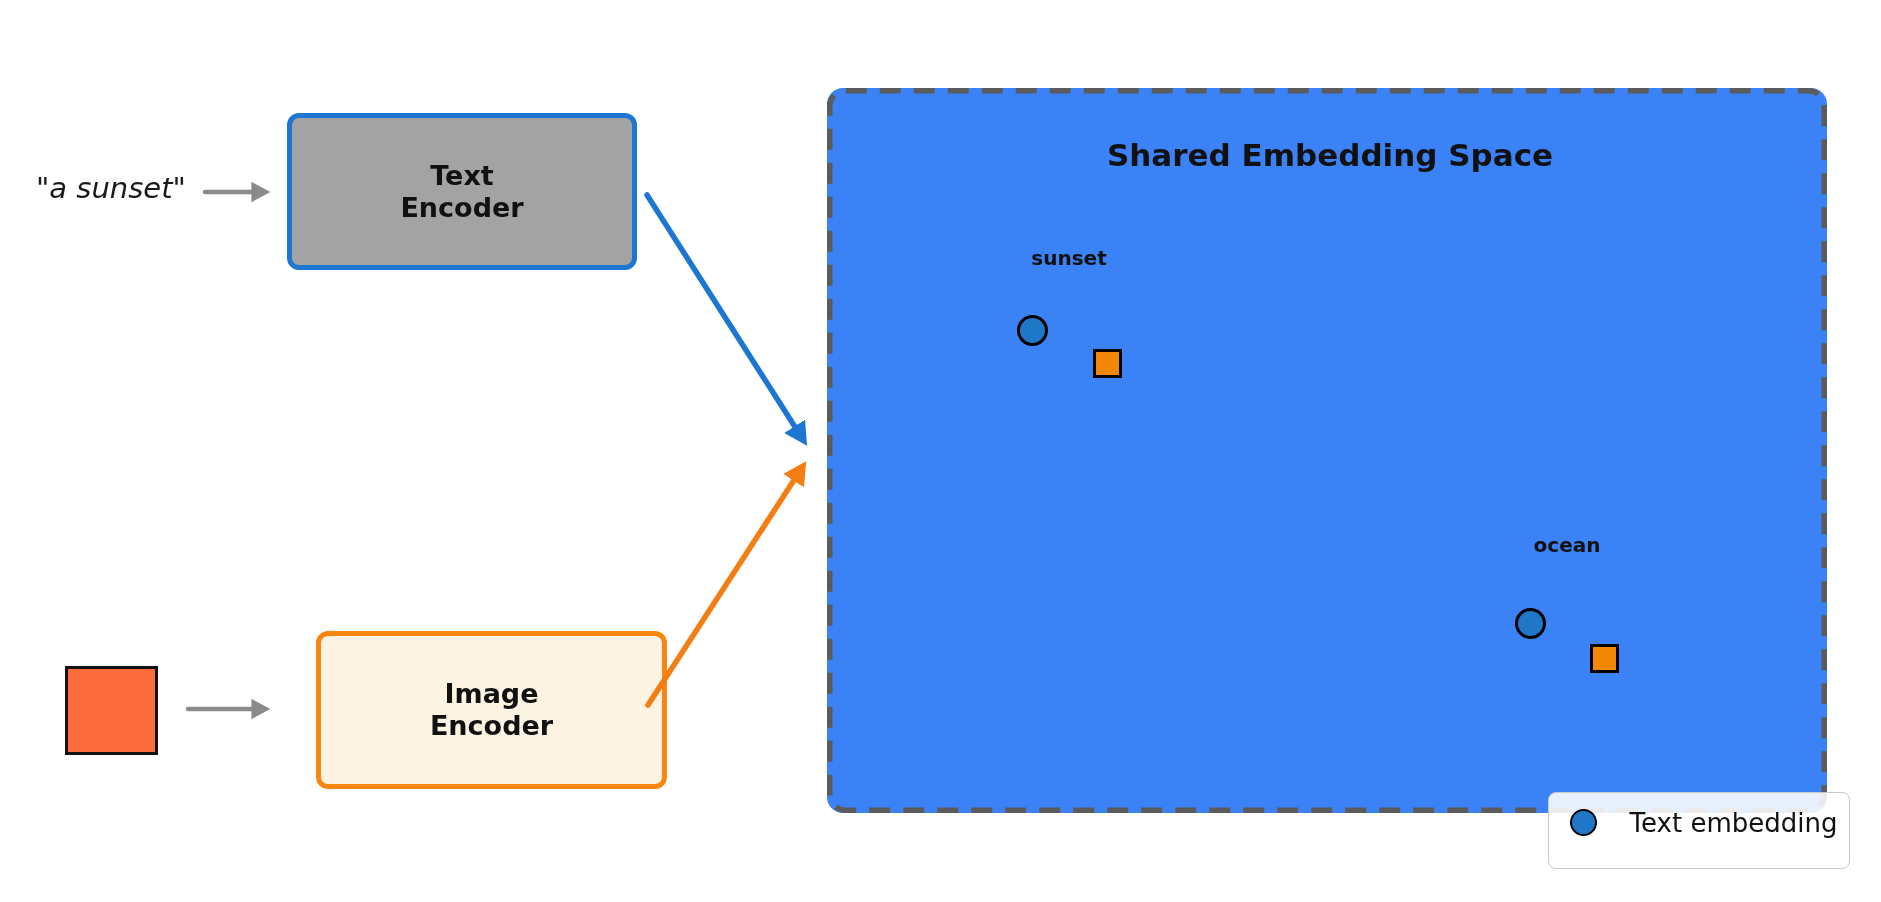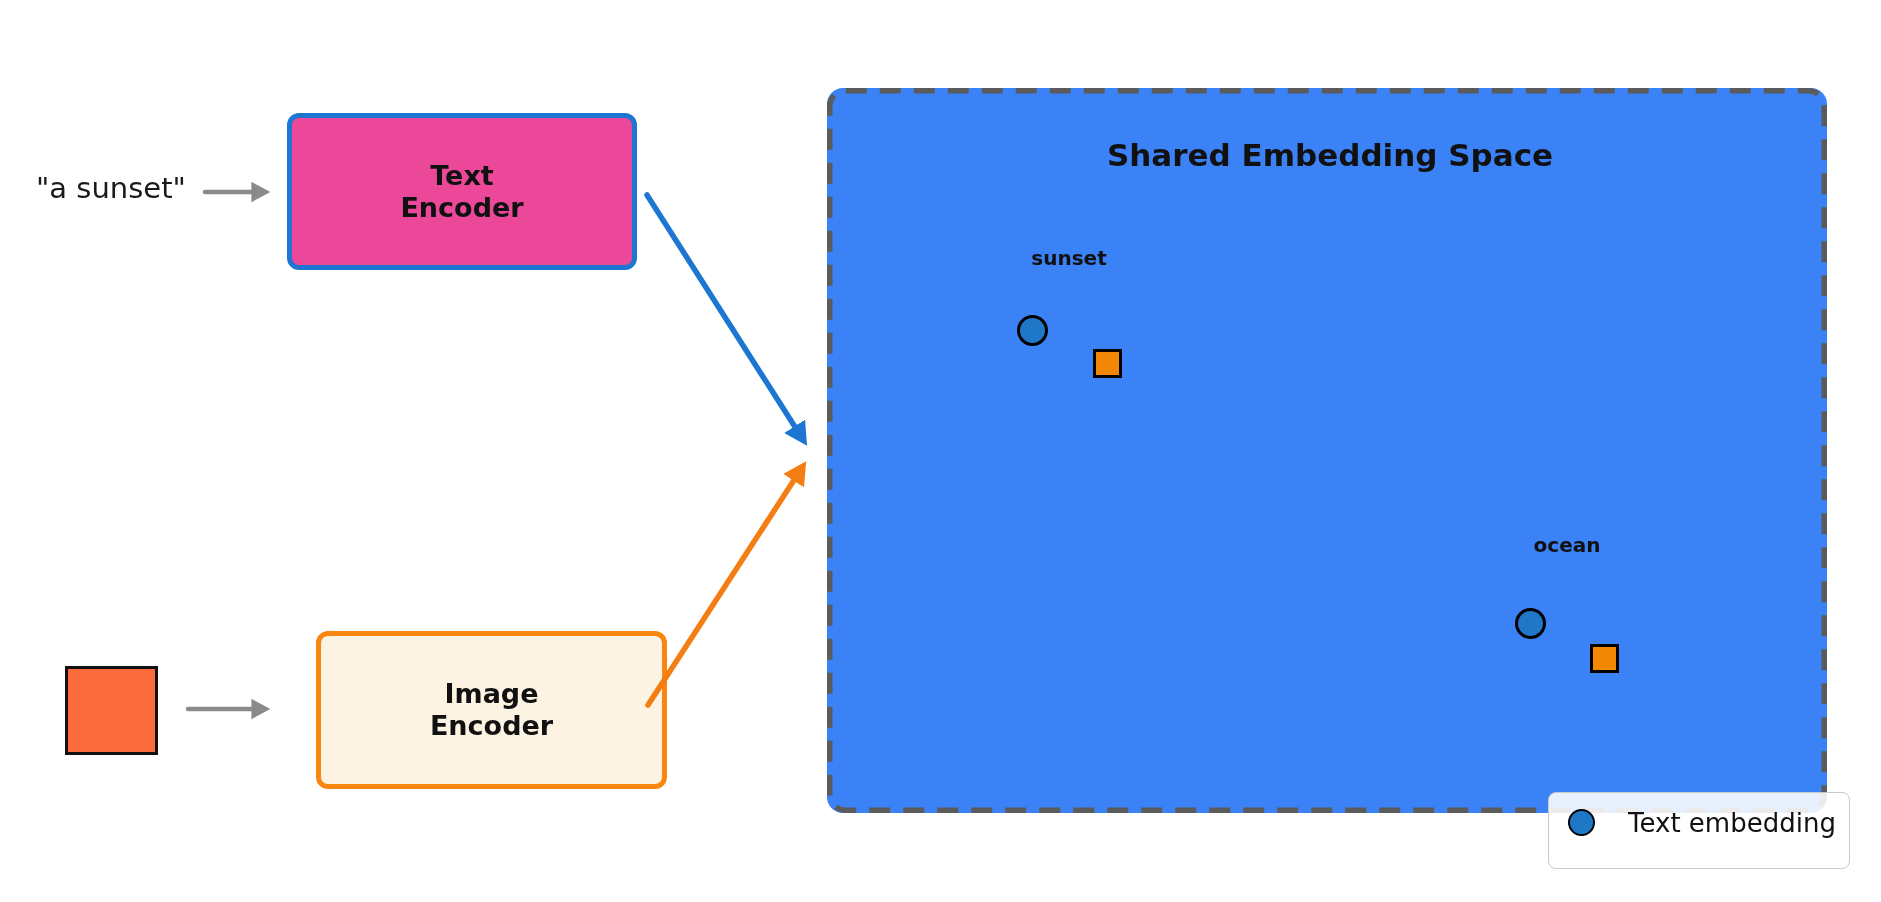--- a/index.html
+++ b/index.html
@@ -2,25 +2,25 @@
 <html><head>
 <meta charset="utf-8">
 <style>
   html,body{margin:0;padding:0;background:#ffffff;}
   body{font-family:"DejaVu Sans","Liberation Sans",sans-serif;color:#111;}
   .canvas{position:relative;width:1881px;height:902px;background:#ffffff;overflow:hidden;}
 
   
   .quote-label{position:absolute;left:36px;top:171px;font-size:29px;color:#1a1a1a;white-space:nowrap;}
   .quote-label .q{font-style:normal;}
-  .quote-label .val{}
+  .quote-label .val{font-style:italic;}
 
   .encoder-box{position:absolute;display:flex;align-items:center;justify-content:center;
     text-align:center;font-weight:bold;font-size:27px;line-height:1.18;border-radius:12px;box-sizing:border-box;}
-  .text-encoder{left:287px;top:113px;width:350px;height:157px;background:#ec4899;border:5px solid #1d76d2;}
+  .text-encoder{left:287px;top:113px;width:350px;height:157px;background:#a3a3a3;border:5px solid #1d76d2;}
   .image-encoder{left:287px;top:631px;width:351px;height:158px;background:#fdf3e3;border:5px solid #f8860f;margin-left:29px;}
 
   .input-square{position:absolute;left:65px;top:666px;width:93px;height:89px;background:#fb6a3a;border:3px solid #111;box-sizing:border-box;}
 
   
   .arrows{position:absolute;left:0;top:0;width:1881px;height:902px;z-index:2;pointer-events:none;}
 
   
   .panel{position:absolute;left:827px;top:88px;width:1000px;height:725px;background:#3b82f6;border-radius:16px;}
   .panel-border{position:absolute;left:0;top:0;width:1000px;height:725px;overflow:visible;}
@@ -34,21 +34,21 @@
   .marker.circle{width:31px;height:31px;border-radius:50%;background:#1f77c8;border:3px solid #000;}
   .marker.square{width:29px;height:29px;background:#f28704;border:3px solid #000;}
   .m-sunset-text{left:190px;top:227px;}
   .m-sunset-image{left:266px;top:261px;}
   .m-ocean-text{left:688px;top:520px;}
   .m-ocean-image{left:763px;top:556px;}
 
   
   .legend{position:absolute;left:721px;top:704px;width:302px;height:77px;box-sizing:border-box;
     background:rgba(255,255,255,0.88);border:1.5px solid #c9c9c9;border-radius:8px;
-    display:flex;flex-direction:column;justify-content:center;gap:7px;padding:4px 10px 20px 19px;z-index:3;}
+    display:flex;flex-direction:row;justify-content:center;gap:7px;padding:4px 10px 20px 19px;z-index:3;}
   .legend-row{display:flex;align-items:center;gap:33px;}
   .legend-marker{box-sizing:border-box;flex:0 0 auto;}
   .legend-marker.circle{width:27px;height:27px;border-radius:50%;background:#1f77c8;border:2.5px solid #000;}
   .legend-marker.square{width:25px;height:25px;background:#f28704;border:2.5px solid #000;margin-left:1px;}
   .legend-text{font-size:26px;line-height:1;white-space:nowrap;}
 </style>
 </head>
 <body>
 
 <div class="canvas">

